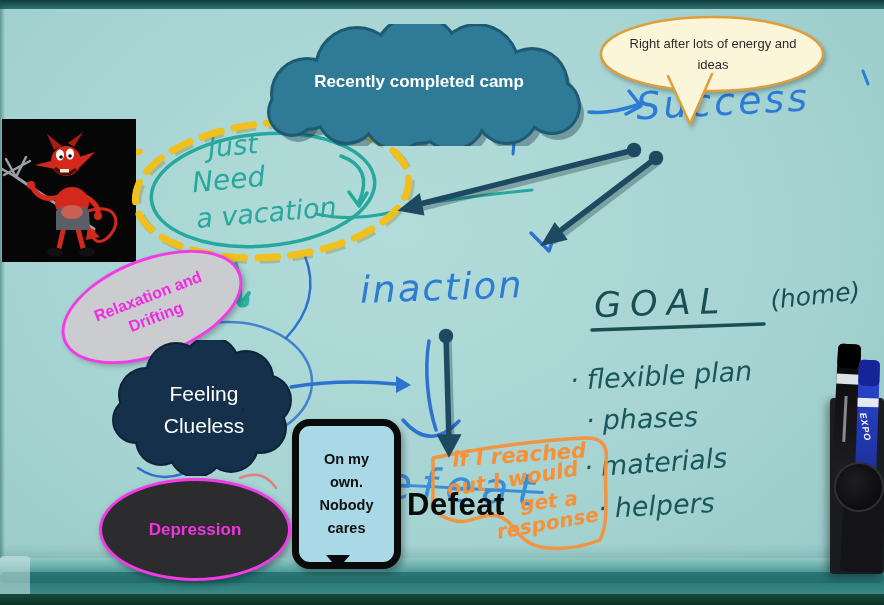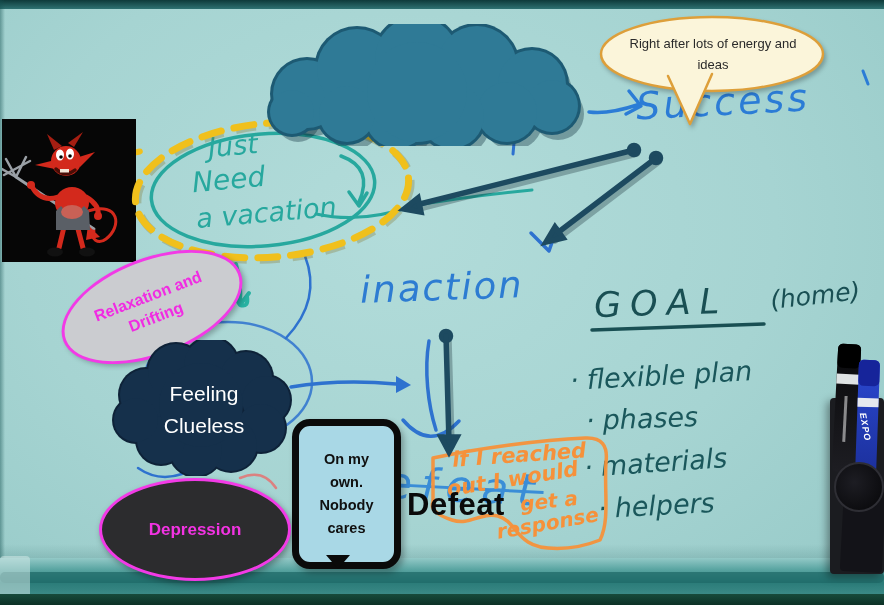--- a/index.html
+++ b/index.html
@@ -249,20 +249,21 @@
           <circle cx="280" cy="60" r="34"></circle>
           <circle cx="300" cy="82" r="26"></circle>
         <circle cx="255" cy="88" r="30"></circle>
           <circle cx="200" cy="92" r="32"></circle>
           <circle cx="145" cy="92" r="32"></circle>
         <circle cx="95" cy="90" r="28"></circle>
           <circle cx="40" cy="88" r="22"></circle>
           <circle cx="165" cy="68" r="50"></circle>
       </g>
     </svg>
+    <div class="abs camp-text">Recently completed camp</div>
   </div>
 
   <div class="abs callout">
     <svg width="232" height="120">
       <ellipse cx="114" cy="42" rx="111" ry="37" fill="#fbf5da" stroke="#dd9f3a" stroke-width="2.5"></ellipse>
       <polygon points="70,62 92,112 114,60" fill="#fbf5da"></polygon>
       <path d="M 70,64 L 92,112 M 92,112 L 114,62" stroke="#dd9f3a" stroke-width="2.5" fill="none" stroke-linecap="round"></path>
     </svg>
     <div class="abs callout-text">Right after lots of energy and ideas</div>
   </div>

